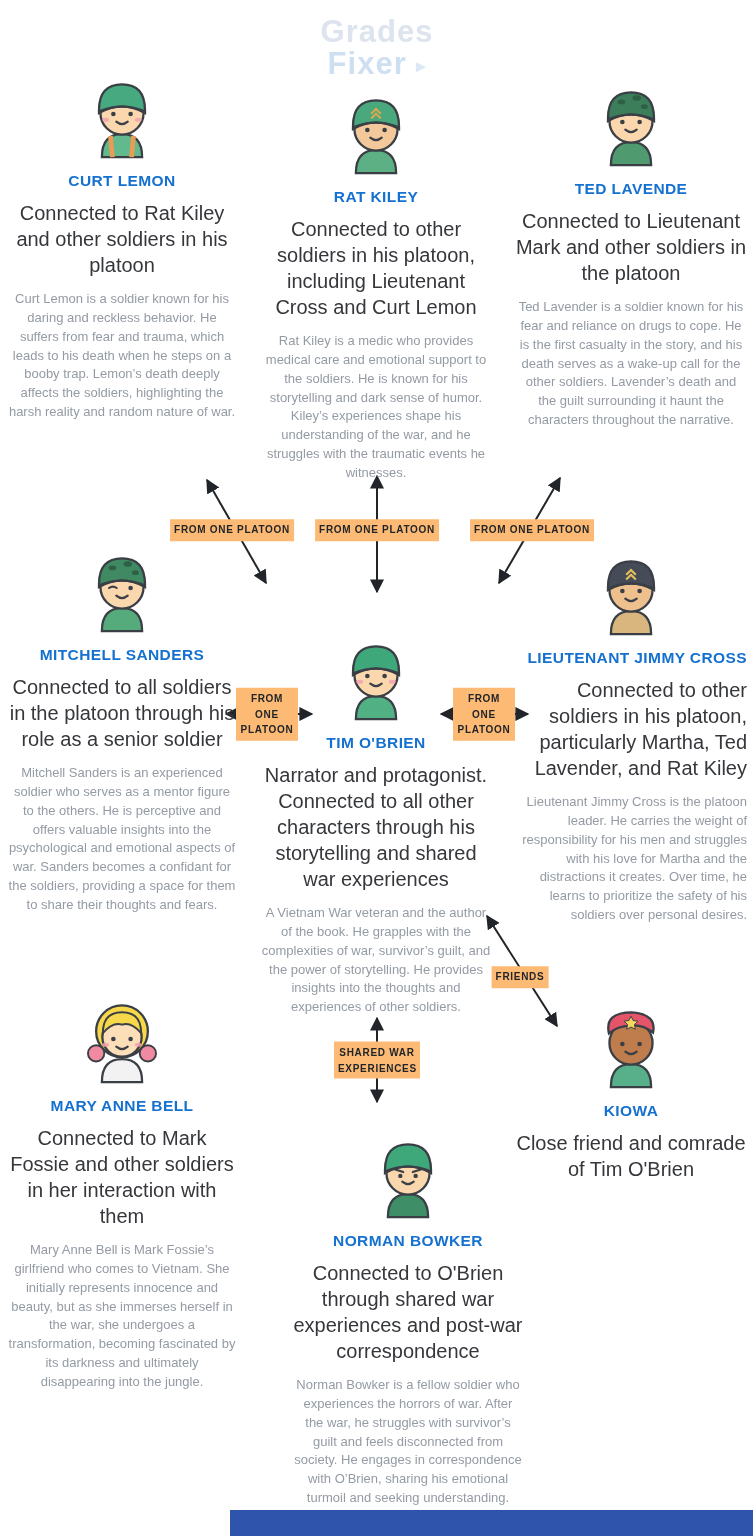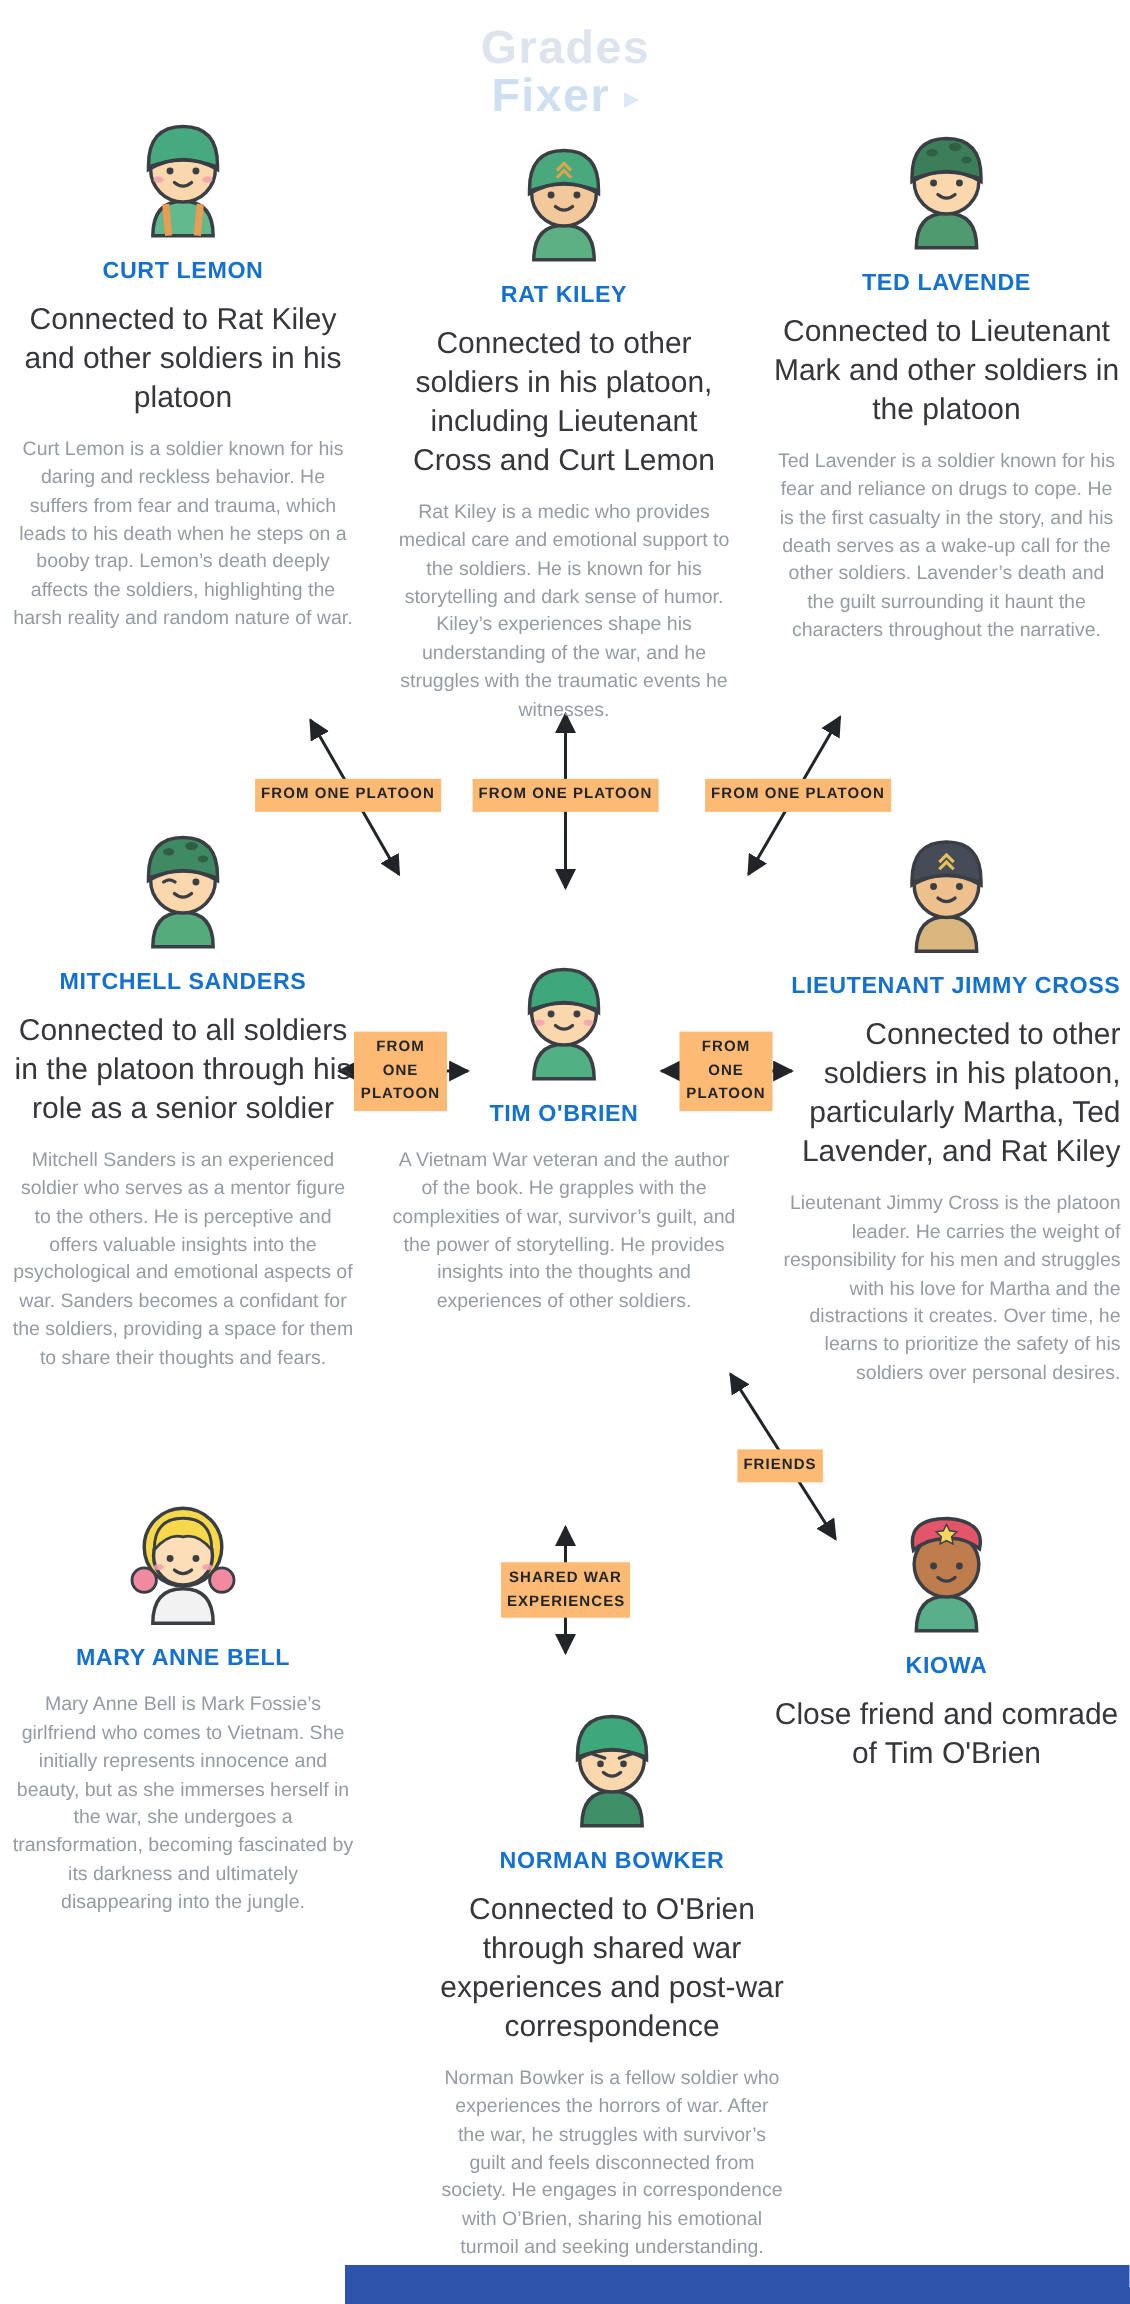--- a/index.html
+++ b/index.html
@@ -183,20 +183,21 @@
         <path d="M24 44 Q24 17 48 17 Q72 17 72 44 L72 47 Q60 40 48 40 Q36 40 24 47 Z" fill="#3fa87b" stroke="#3a3f46" stroke-width="2.4"></path>
         <path d="M24 45 Q48 36 72 45" fill="none" stroke="#3a3f46" stroke-width="2"></path>
         <circle cx="39" cy="48" r="2.4" fill="#3a3f46"></circle>
         <circle cx="57" cy="48" r="2.4" fill="#3a3f46"></circle>
         <ellipse cx="31" cy="54" rx="3.6" ry="2.2" fill="#f4a0b0" opacity=".85"></ellipse>
         <ellipse cx="65" cy="54" rx="3.6" ry="2.2" fill="#f4a0b0" opacity=".85"></ellipse>
         <path d="M42 56 Q48 61 54 56" fill="none" stroke="#3a3f46" stroke-width="2.2" stroke-linecap="round"></path>
       </svg>
     </div>
   <div class="char-name">TIM O'BRIEN</div>
+  <div class="char-conn">Narrator and protagonist. Connected to all other characters through his storytelling and shared war experiences</div>
   <div class="char-desc">A Vietnam War veteran and the author of the book. He grapples with the complexities of war, survivor’s guilt, and the power of storytelling. He provides insights into the thoughts and experiences of other soldiers.</div>
 </div>
 
 <div class="card c-cross">
   <div class="avatar">
       <svg viewBox="0 0 96 96" width="92" height="92" xmlns="http://www.w3.org/2000/svg">
         <path d="M27 93 Q27 69 48 69 Q69 69 69 93 Z" fill="#d8b67e" stroke="#3a3f46" stroke-width="2.4"></path>
         <circle cx="48" cy="47" r="22.5" fill="#eec08e" stroke="#3a3f46" stroke-width="2.4"></circle>
         <path d="M24 44 Q24 17 48 17 Q72 17 72 44 L72 47 Q60 40 48 40 Q36 40 24 47 Z" fill="#454b57" stroke="#3a3f46" stroke-width="2.4"></path>
         <path d="M24 45 Q48 36 72 45" fill="none" stroke="#3a3f46" stroke-width="2"></path>
@@ -221,20 +222,21 @@
         <circle cx="21" cy="63" r="8.5" fill="#f08aa0" stroke="#3a3f46" stroke-width="2"></circle>
         <circle cx="75" cy="63" r="8.5" fill="#f08aa0" stroke="#3a3f46" stroke-width="2"></circle>
         <circle cx="39" cy="48" r="2.4" fill="#3a3f46"></circle>
         <circle cx="57" cy="48" r="2.4" fill="#3a3f46"></circle>
         <ellipse cx="31" cy="54" rx="3.6" ry="2.2" fill="#f4a0b0" opacity=".85"></ellipse>
         <ellipse cx="65" cy="54" rx="3.6" ry="2.2" fill="#f4a0b0" opacity=".85"></ellipse>
         <path d="M42 56 Q48 61 54 56" fill="none" stroke="#3a3f46" stroke-width="2.2" stroke-linecap="round"></path>
       </svg>
     </div>
   <div class="char-name">MARY ANNE BELL</div>
+  <div class="char-conn">Connected to Mark Fossie and other soldiers in her interaction with them</div>
   <div class="char-desc">Mary Anne Bell is Mark Fossie’s girlfriend who comes to Vietnam. She initially represents innocence and beauty, but as she immerses herself in the war, she undergoes a transformation, becoming fascinated by its darkness and ultimately disappearing into the jungle.</div>
 </div>
 
 <div class="card c-norman">
   <div class="avatar">
       <svg viewBox="0 0 96 96" width="92" height="92" xmlns="http://www.w3.org/2000/svg">
         <path d="M27 93 Q27 69 48 69 Q69 69 69 93 Z" fill="#3e8f68" stroke="#3a3f46" stroke-width="2.4"></path>
         <circle cx="48" cy="47" r="22.5" fill="#fbd7ae" stroke="#3a3f46" stroke-width="2.4"></circle>
         <path d="M24 44 Q24 17 48 17 Q72 17 72 44 L72 47 Q60 40 48 40 Q36 40 24 47 Z" fill="#3fa87b" stroke="#3a3f46" stroke-width="2.4"></path>
         <path d="M24 45 Q48 36 72 45" fill="none" stroke="#3a3f46" stroke-width="2"></path>

